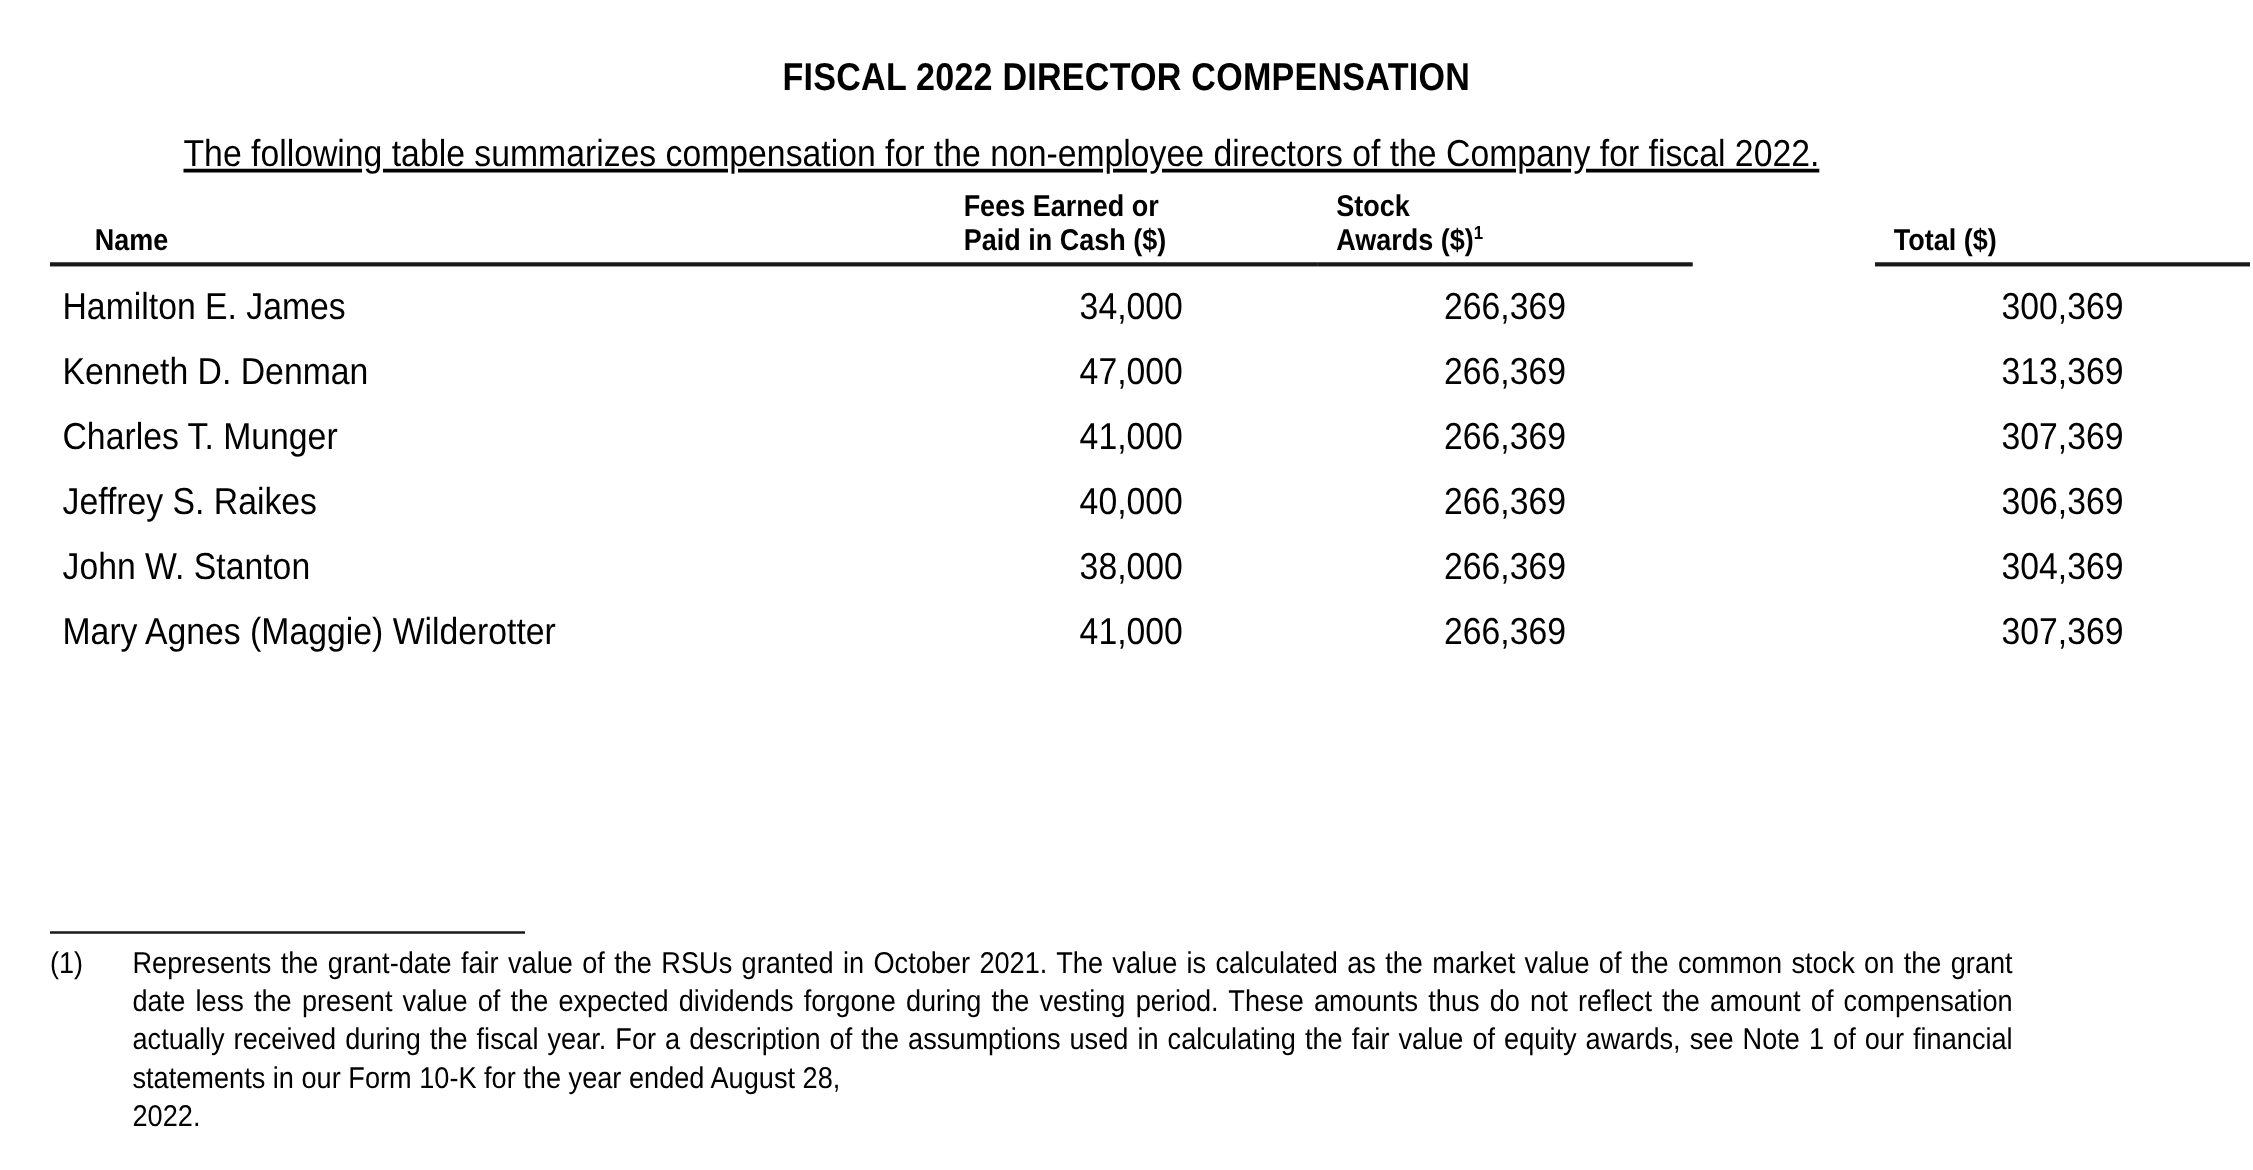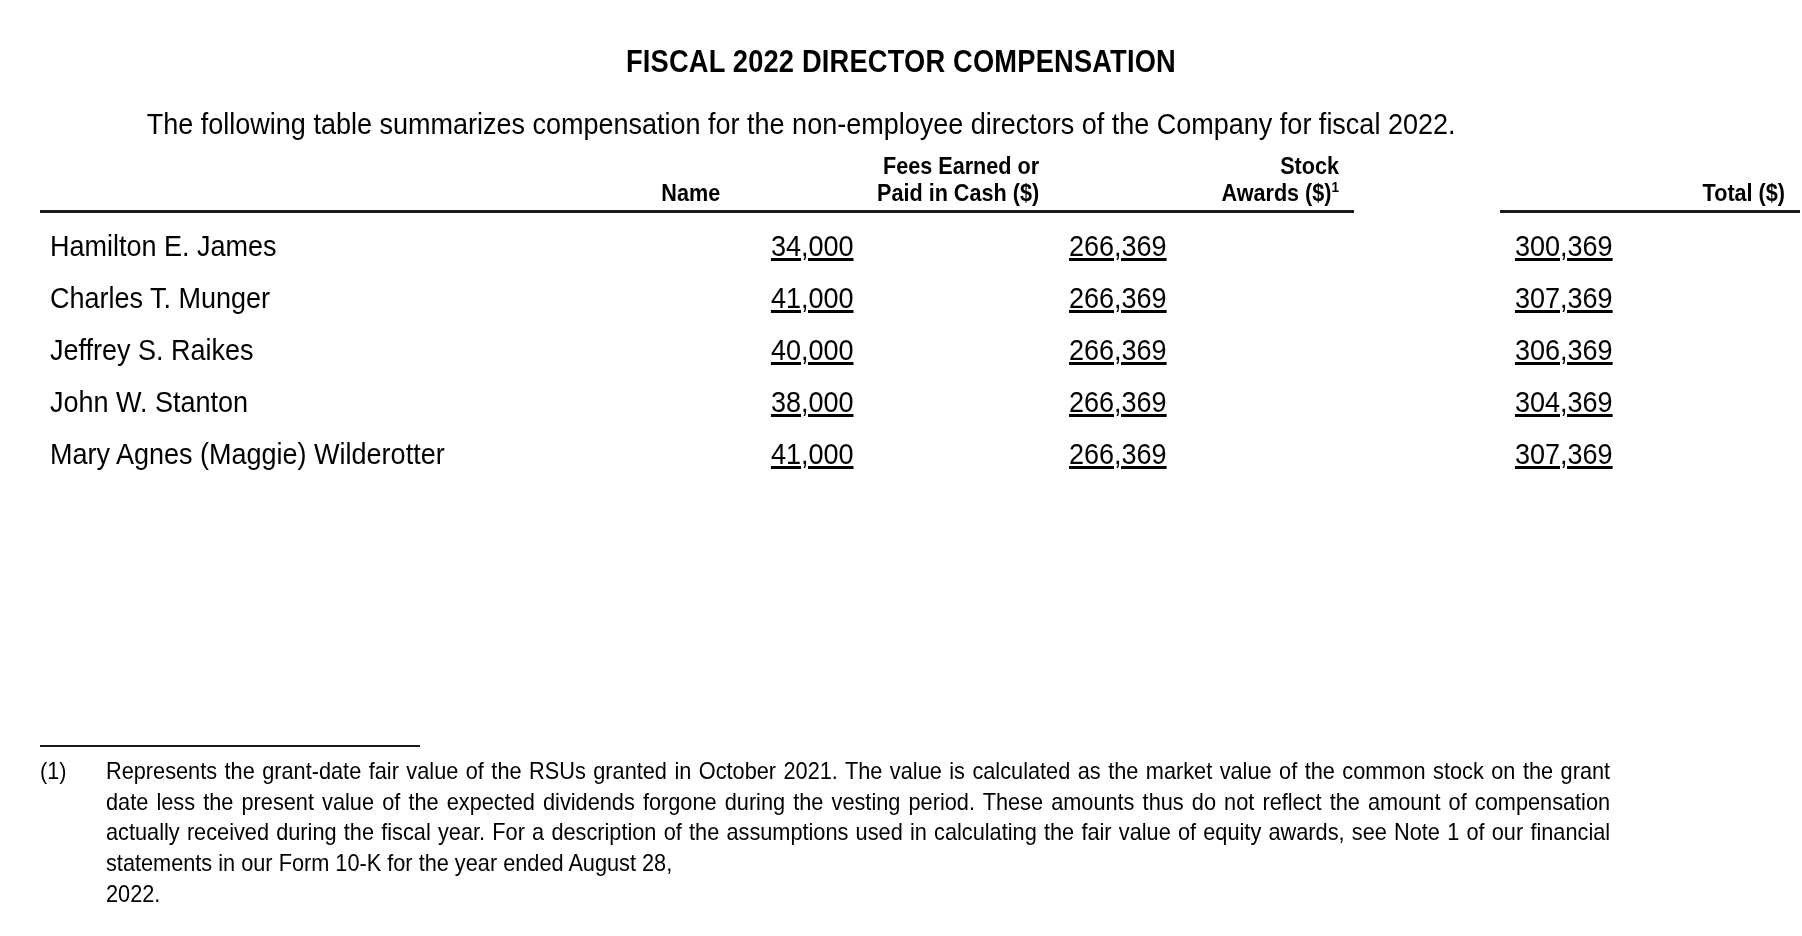--- a/index.html
+++ b/index.html
@@ -31,20 +31,21 @@
     margin: 0;
     padding-top: 44px;
     transform: scaleX(0.88);
     transform-origin: center top;
     white-space: nowrap;
   }
 
   
   .intro-wrap {
     padding: 26px 52px 0 46px;
+    text-decoration: underline;
   }
   .intro {
     font-size: 30px;
     line-height: 1.23;
     text-align: justify;
     text-indent: 112px;
     margin: 0;
     transform: scaleX(0.9);
     transform-origin: left top;
     width: 111.2%;
@@ -62,21 +63,21 @@
   }
   table.comp-table col.c-name  { width: 716px; }
   table.comp-table col.c-fees  { width: 298px; }
   table.comp-table col.c-stock { width: 300px; }
   table.comp-table col.c-total { width: 300px; }
   table.comp-table col.c-pad   { width: 146px; }
 
   thead th {
     font-size: 24px;
     font-weight: bold;
-    text-align: right;
+    text-align: left;
     vertical-align: bottom;
     padding: 0 0 3px 0;
     line-height: 1.12;
     white-space: nowrap;
   }
   thead th .hdr-inner {
     display: block;
     transform: scaleX(0.9);
   }
   thead th.ruled {
@@ -107,22 +108,21 @@
     transform: scaleX(0.9);
   }
   tbody td.name {
     text-align: left;
     padding-left: 10px;
   }
   tbody td.name .cell-inner {
     transform-origin: left center;
   }
   tbody td.num {
-    text-align: left;
-    text-decoration: underline;
+    text-align: center;
   }
   tbody tr:first-child td {
     padding-top: 18px;
   }
 
   
   .footnote-block {
     position: absolute;
     left: 40px;
     top: 745px;
@@ -209,20 +209,35 @@
           <td class="num">
               <span class="cell-inner">266,369</span>
             </td>
           <td></td>
           <td class="num">
               <span class="cell-inner">300,369</span>
             </td>
         </tr>
         <tr>
           <td class="name">
+              <span class="cell-inner">Kenneth D. Denman</span>
+            </td>
+          <td class="num">
+              <span class="cell-inner">47,000</span>
+            </td>
+          <td class="num">
+              <span class="cell-inner">266,369</span>
+            </td>
+          <td></td>
+          <td class="num">
+              <span class="cell-inner">313,369</span>
+            </td>
+        </tr>
+        <tr>
+          <td class="name">
               <span class="cell-inner">Charles T. Munger</span>
             </td>
           <td class="num">
               <span class="cell-inner">41,000</span>
             </td>
           <td class="num">
               <span class="cell-inner">266,369</span>
             </td>
           <td></td>
           <td class="num">

